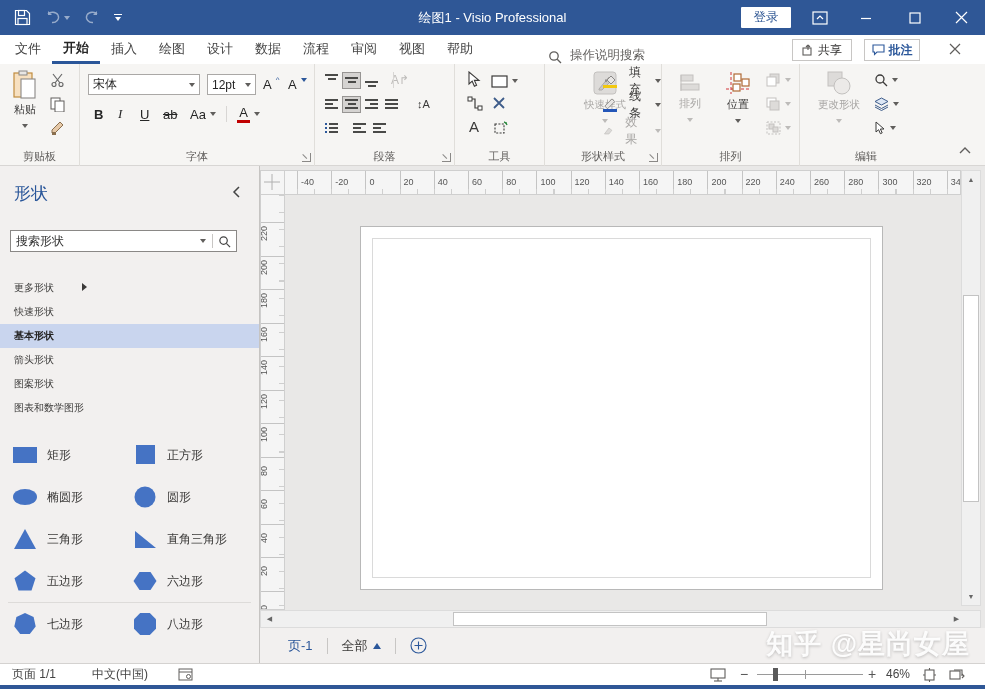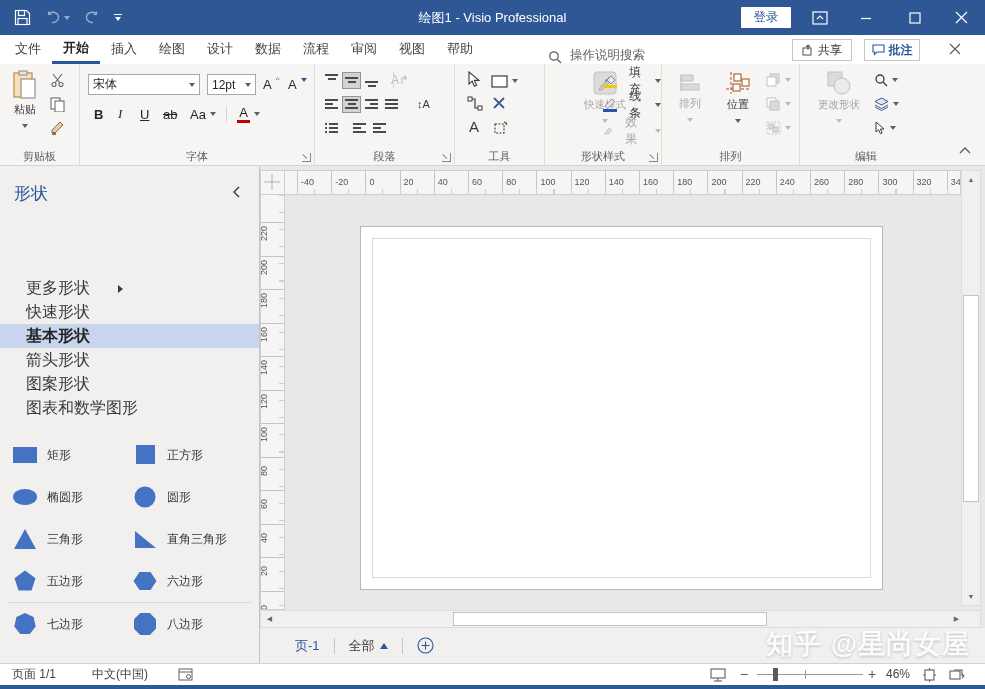--- a/index.html
+++ b/index.html
@@ -54,21 +54,21 @@
   .swatchrow { position:absolute; height:22px; display:flex; align-items:center; gap:12px; font-size:12px; color:#3b3a39; }
 
   
   .sidebar { position:absolute; left:0; top:166px; width:260px; height:497px; background:#f2f0ef; border-right:1px solid #c6c4c2; }
   .sb-title { position:absolute; left:14px; top:16px; font-size:17px; color:#2b579a; }
   .sb-collapse { position:absolute; left:232px; top:20px; color:#444; }
   .sb-search { position:absolute; left:10px; top:64px; width:227px; height:22px; background:#fff; border:1px solid #8a8886;
                display:flex; align-items:center; font-size:12px; color:#333; }
   .sb-search .txt { flex:1; padding-left:5px; }
   .cats { position:absolute; left:0; top:110px; width:259px; }
-  .cat { height:24px; line-height:24px; padding-left:26px; font-size:16px; color:#3b3a39; }
+  .cat { height:24px; line-height:24px; padding-left:14px; font-size:10px; color:#3b3a39; }
   .cat.sel { background:#c9d5ee; font-weight:bold; color:#252423; }
   .tri-r { display:inline-block; width:0; height:0; border-top:4px solid transparent; border-bottom:4px solid transparent;
            border-left:5px solid #3b3a39; margin-left:28px; }
   .gallery { position:absolute; left:0; top:268px; width:259px; }
   .grow { display:flex; height:42px; align-items:center; }
   .gitem { display:flex; align-items:center; gap:9px; width:108px; margin-left:12px; font-size:12px; color:#3b3a39; }
   .gdivider { height:1px; background:#dddbd9; margin:0 8px; }
 
   
   .canvas { position:absolute; left:260px; top:166px; width:725px; height:462px; background:#e9e8e7; }
@@ -85,21 +85,21 @@
   .drawing { position:absolute; left:25px; top:29px; width:676px; height:415px; overflow:hidden; }
   .page { position:absolute; left:75px; top:31px; width:523px; height:364px; background:#fff; border:1px solid #b8b8b8; }
   .page-inner { position:absolute; left:11px; top:11px; right:11px; bottom:11px; border:1px solid #dadada; }
   .vscroll { position:absolute; left:701px; top:4px; width:20px; height:436px; background:#f0f0f0; border:1px solid #dcdcdc; }
   .hscroll { position:absolute; left:0; top:444px; width:721px; height:18px; background:#f0f0f0; border:1px solid #dcdcdc; }
   .sbtn { position:absolute; background:#f0f0f0; color:#666; font-size:7px; display:flex; align-items:center; justify-content:center; }
   .thumb { position:absolute; background:#fff; border:1px solid #c3c3c3; }
 
   
   .pagebar { position:absolute; left:260px; top:628px; width:725px; height:35px; background:#f2f0ef; display:flex; align-items:center; }
-  .ptab { margin-left:35px; color:#2b579a; font-size:13px; }
+  .ptab { margin-left:28px; color:#2b579a; font-size:13px; }
   .psep { width:1px; height:16px; background:#c8c6c4; margin:0 14px; }
   .pall { color:#3b3a39; font-size:13px; display:flex; align-items:center; gap:5px; }
   .tri-up { width:0; height:0; border-left:4.5px solid transparent; border-right:4.5px solid transparent; border-bottom:6px solid #2b579a; }
 
   
   .statusbar { position:absolute; left:0; top:663px; width:985px; height:22px; background:#fff; border-top:1px solid #d4d2d0;
                font-size:12px; color:#444; }
   .st { position:absolute; top:0; height:14px; line-height:21px; }
   .zoomtrack { position:absolute; left:757px; top:10px; width:106px; height:1px; background:#9a9a9a; }
   .zoomtick { position:absolute; left:805px; top:6px; width:1px; height:9px; background:#9a9a9a; }
@@ -509,20 +509,29 @@
           <path d="M2 7l5-5 5 5" fill="none" stroke="#605e5c" stroke-width="1.4"></path>
         </svg>
     </div>
   </div>
 
   <div class="sidebar">
     <div class="sb-title">形状</div>
     <div class="sb-collapse">
       <svg width="8" height="12" viewBox="0 0 8 12">
           <path d="M7 1L2 6l5 5" fill="none" stroke="#444" stroke-width="1.5"></path>
+        </svg>
+    </div>
+    <div class="sb-search">
+      <span class="txt">搜索形状</span>
+      <span class="caret" style="margin-right:6px;"></span>
+      <span style="width:1px;height:14px;background:#c8c6c4;"></span>
+      <svg width="13" height="13" viewBox="0 0 14 14" style="margin:0 5px;">
+          <circle cx="6" cy="6" r="4" fill="none" stroke="#444" stroke-width="1.3"></circle>
+          <line x1="9" y1="9" x2="13" y2="13" stroke="#444" stroke-width="1.3"></line>
         </svg>
     </div>
     <div class="cats">
         <div class="cat"><span>更多形状</span><span class="tri-r"></span></div>
         <div class="cat"><span>快速形状</span></div>
         <div class="cat sel"><span>基本形状</span></div>
         <div class="cat"><span>箭头形状</span></div>
         <div class="cat"><span>图案形状</span></div>
         <div class="cat"><span>图表和数学图形</span></div>
       </div>

